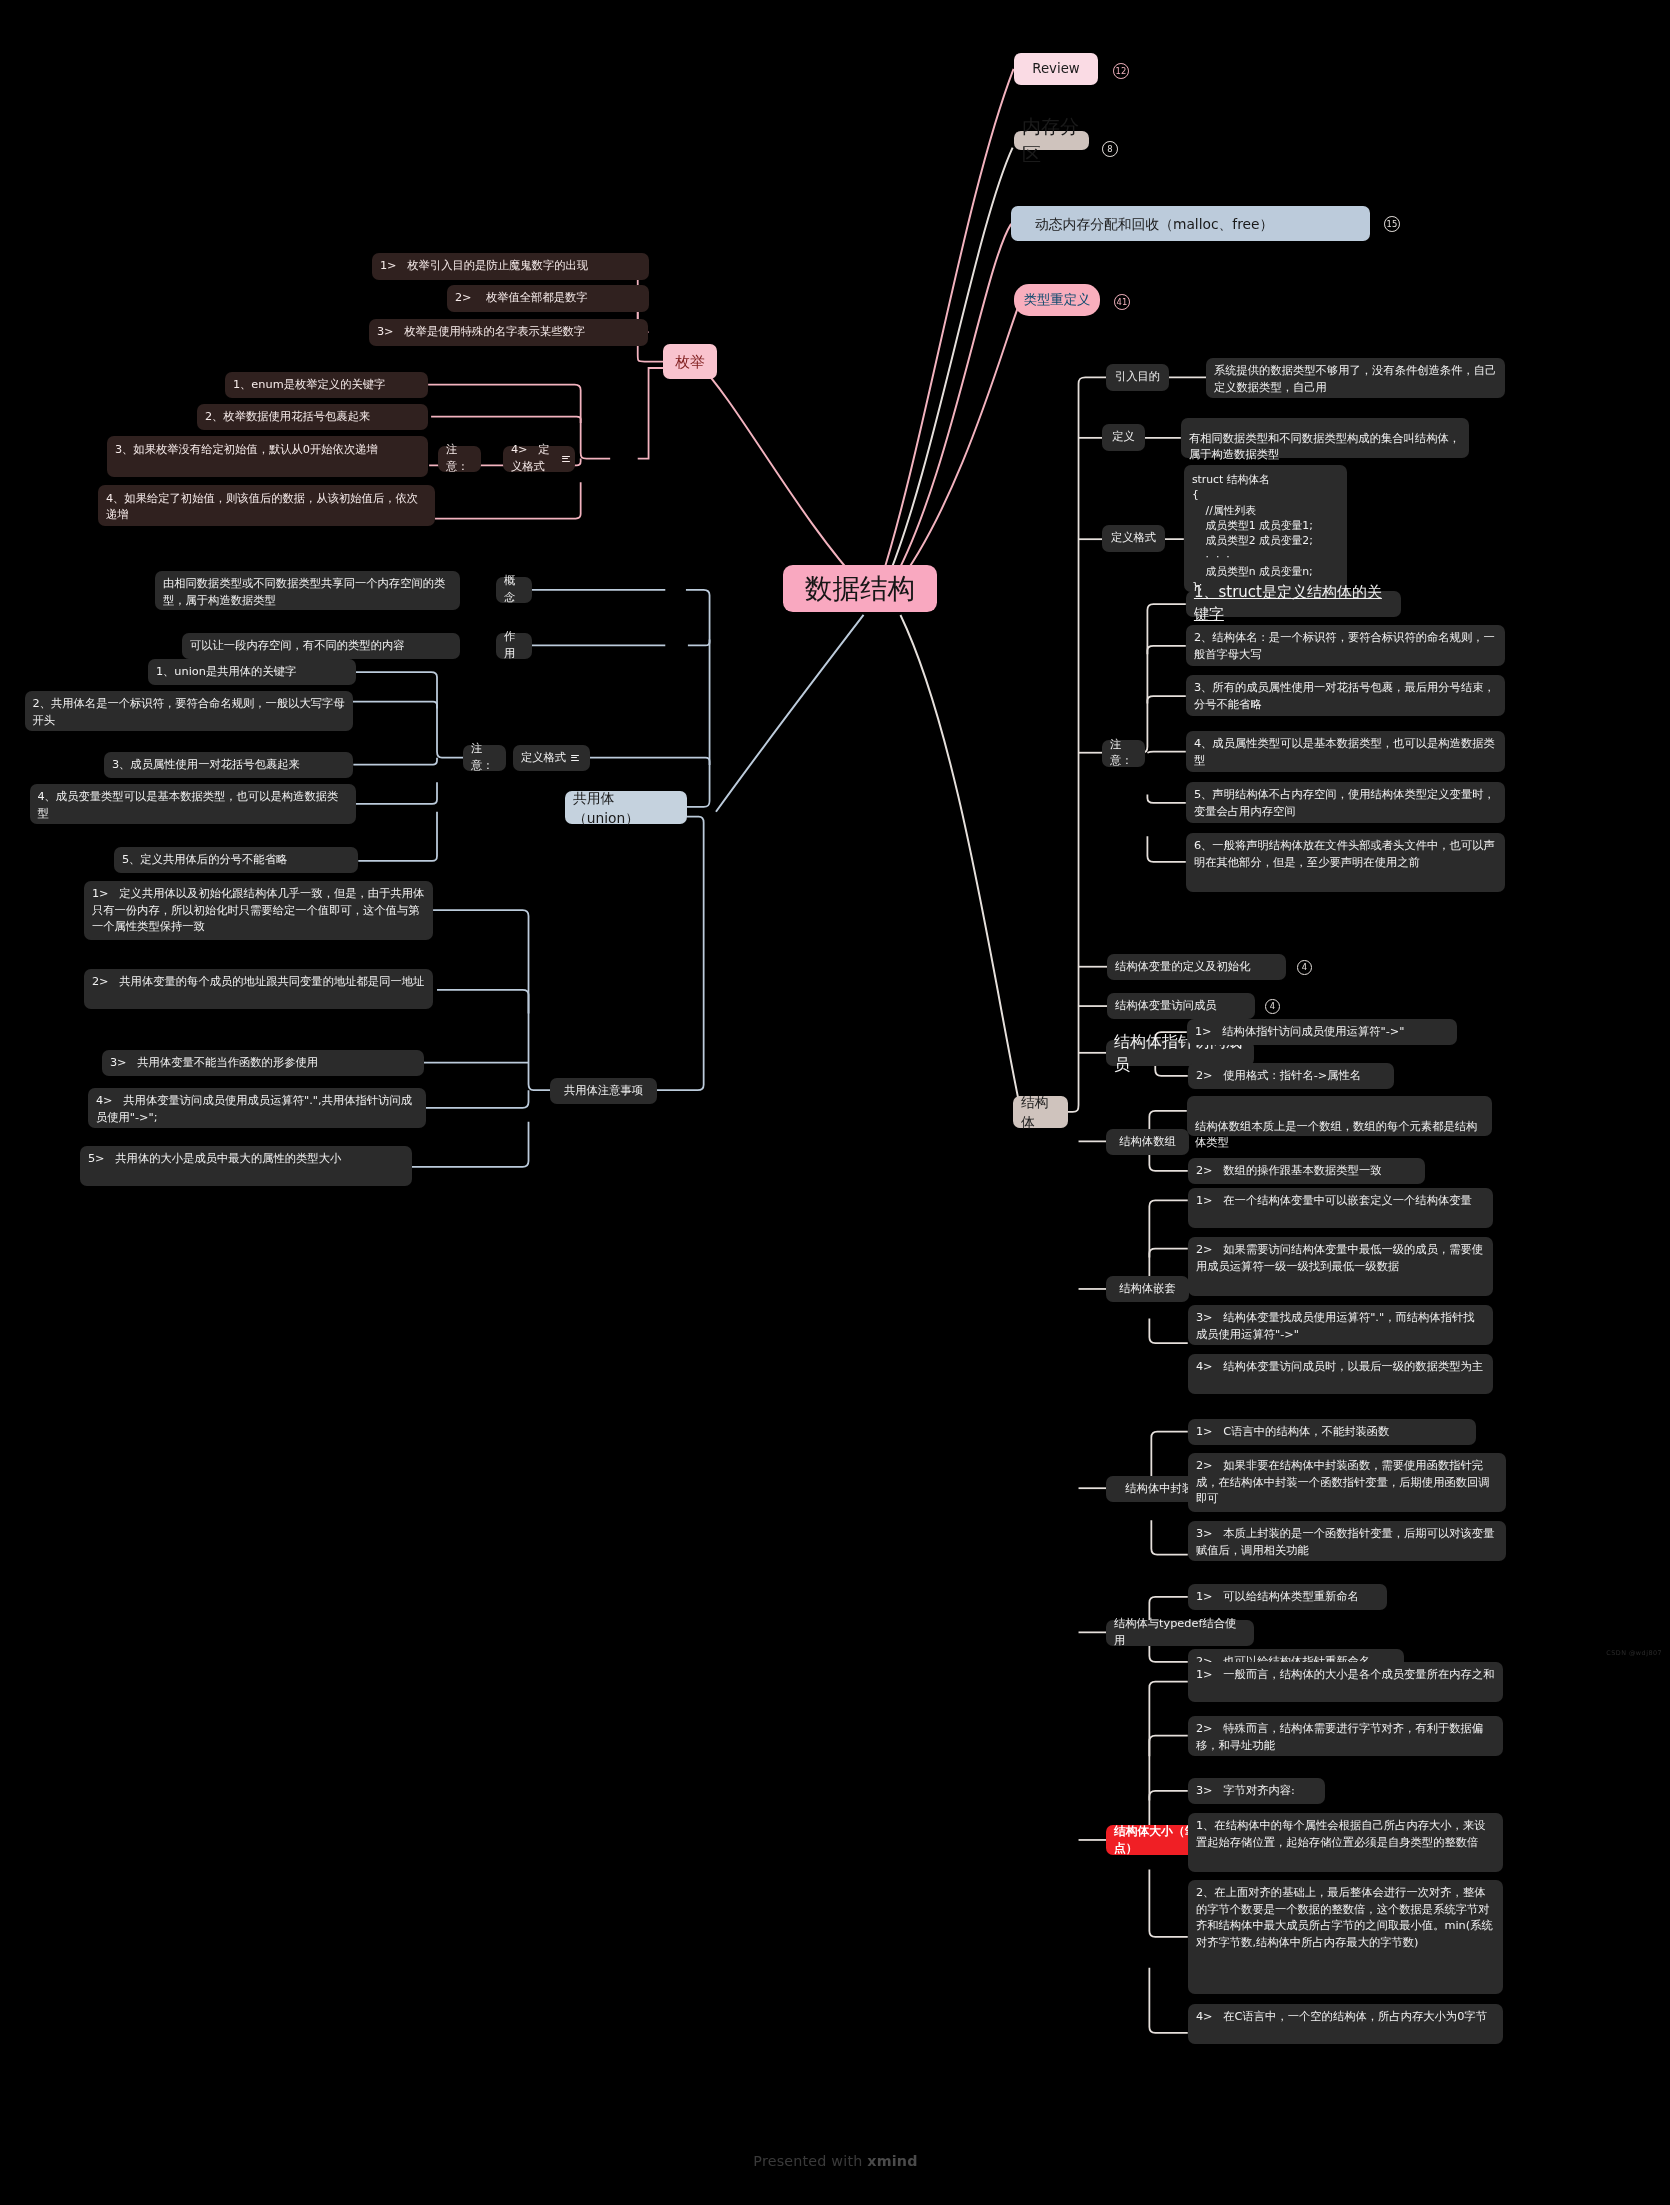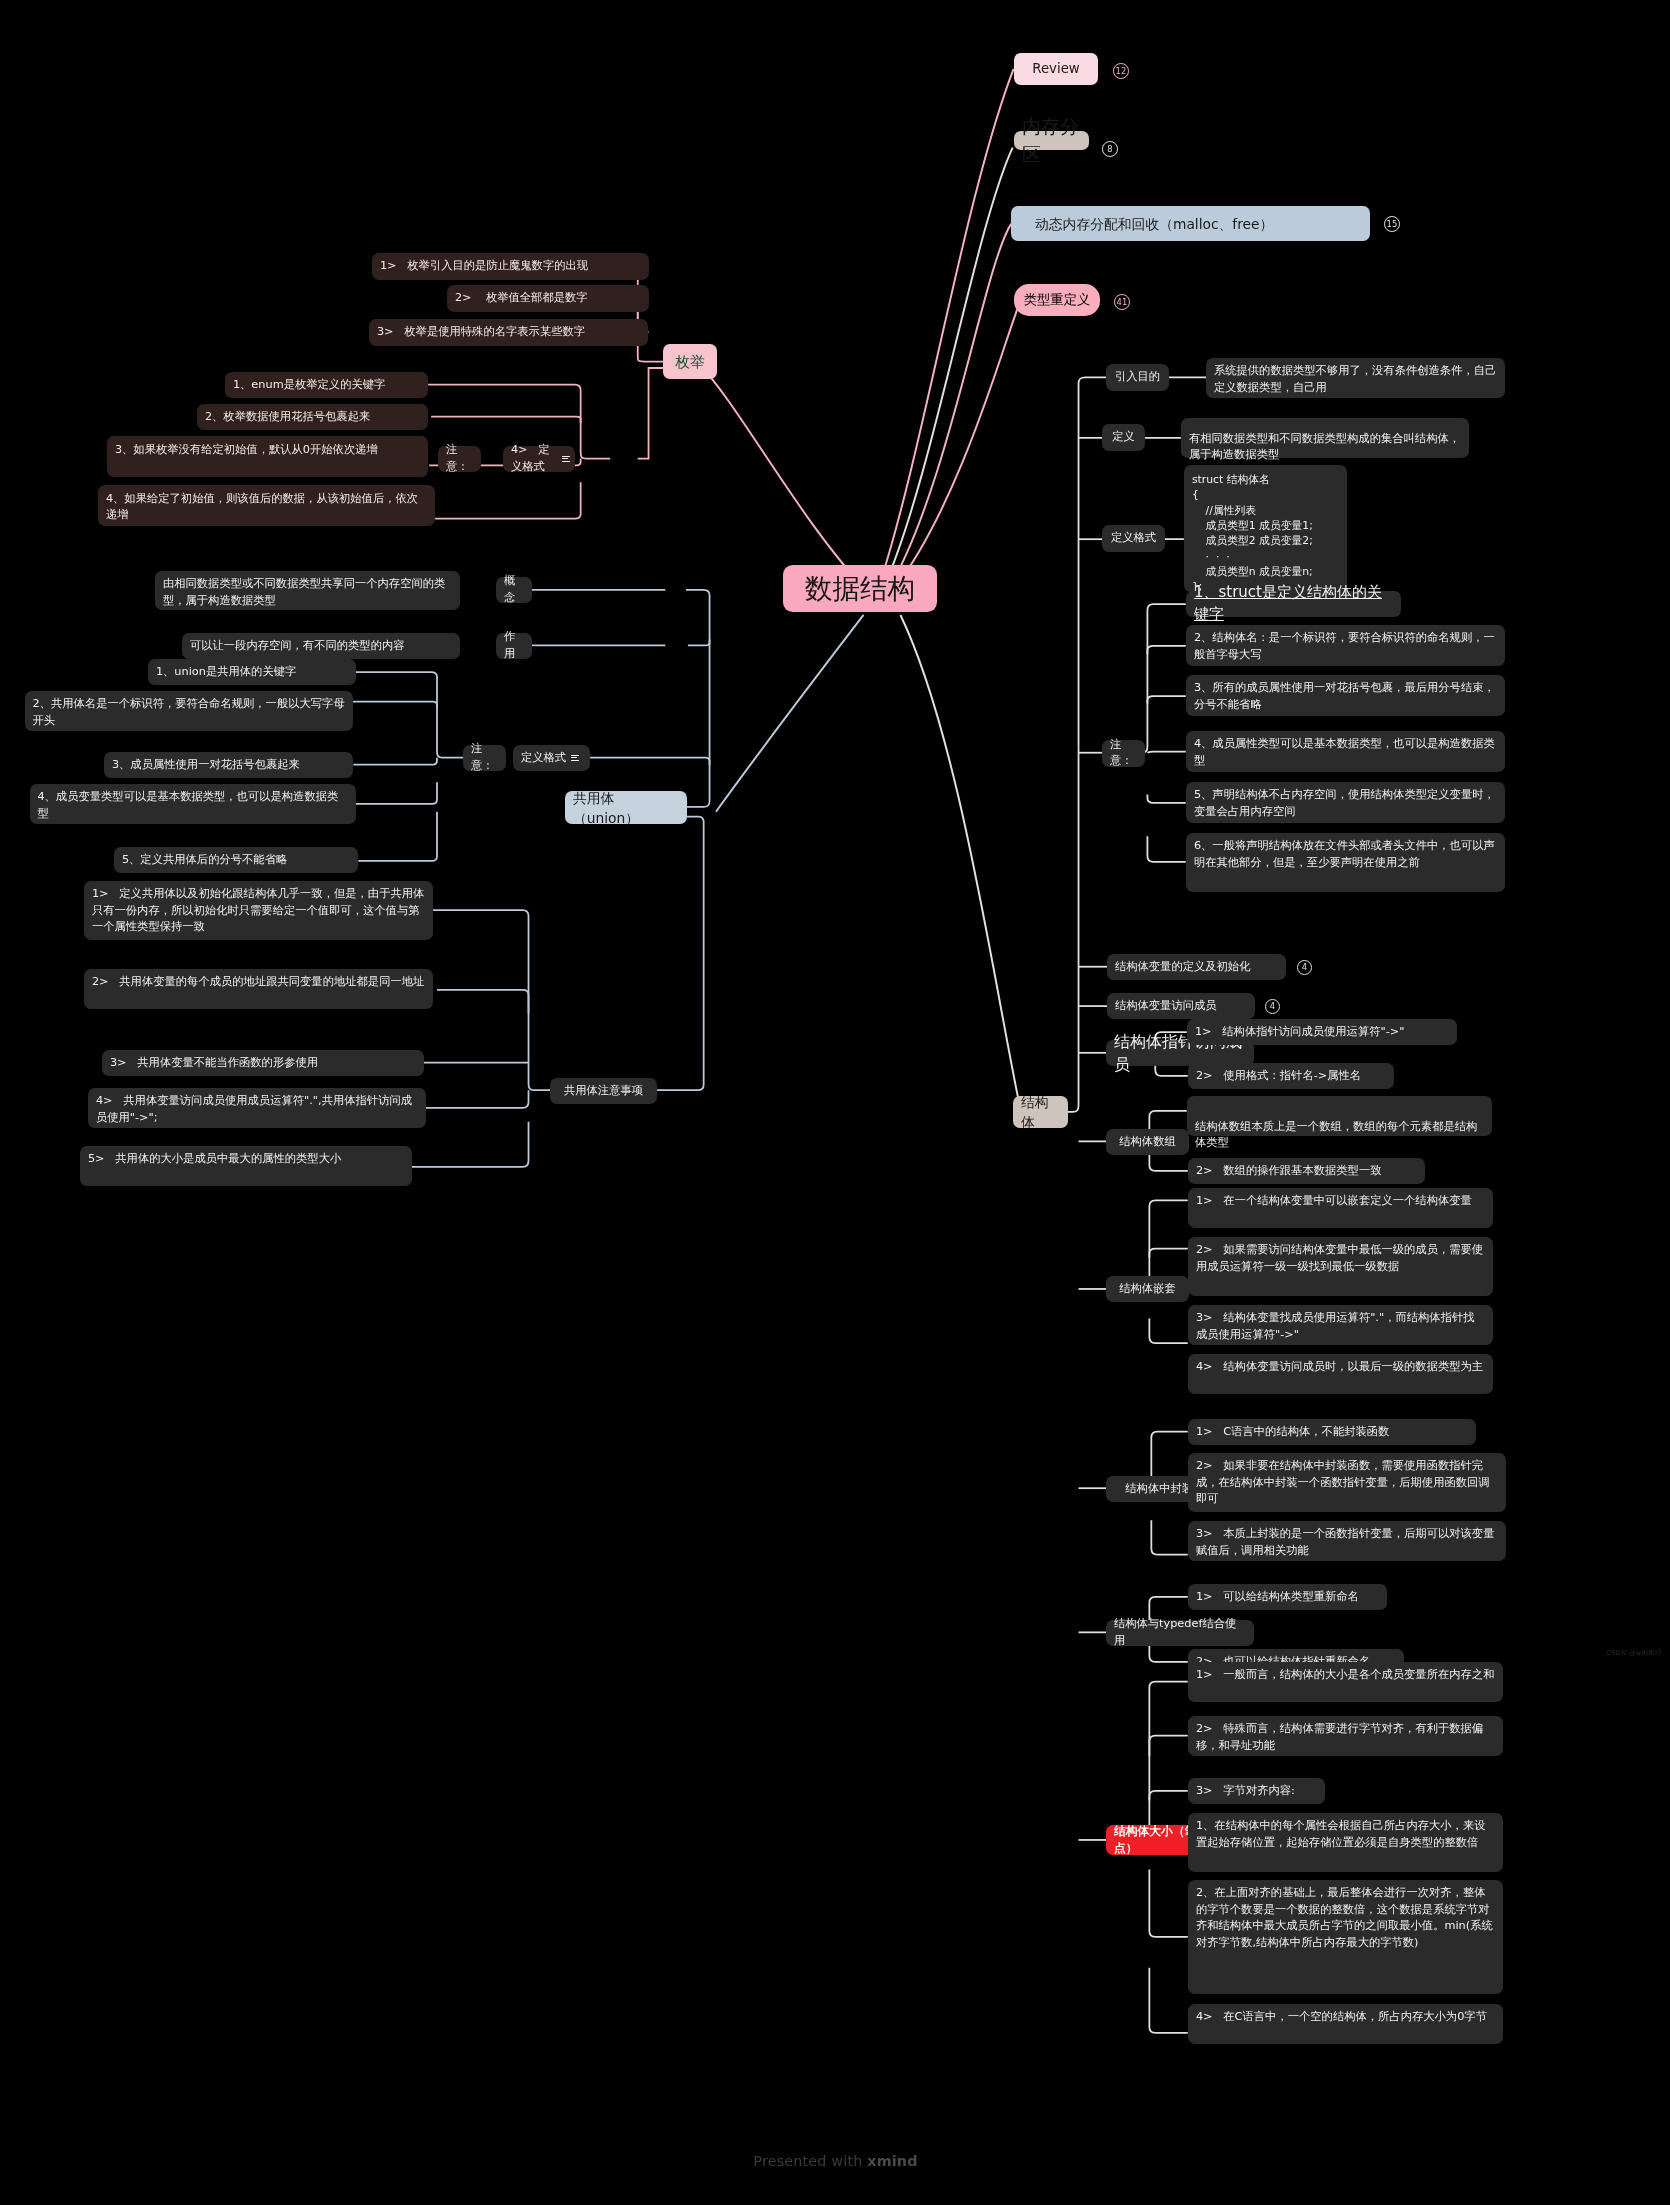--- a/index.html
+++ b/index.html
@@ -22,22 +22,22 @@
   
   .n-dark{background:#2b2b2b;color:#f2f2f2;}
   .n-enumdark{background:#30211f;color:#f7eceb;}
   .n-central{
     background:#f9a8c0;color:#161616;border-radius:9.8px;
     font-size:27.6px;font-weight:400;justify-content:center;
   }
   .n-review{background:#fadbe4;color:#1a1a1a;}
   .n-mem{background:#cfc3bd;color:#1a1a1a;}
   .n-malloc{background:#bccbdb;color:#1a1a1a;}
-  .n-typedef{background:#f9aebd;color:#000000;border-radius:15px;}
-  .n-enum{background:#f9c3ce;color:#14532d;}
+  .n-typedef{background:#f9aebd;color:#0c4a6e;border-radius:15px;}
+  .n-enum{background:#f9c3ce;color:#7f1d1d;}
   .n-union{background:#c5d2de;color:#1a1a1a;}
   .n-struct{background:#cfc3bd;color:#1a1a1a;}
   .n-red{background:#f01f25;color:#ffffff;font-weight:700;}
 
   .badge{
     position:absolute;border-radius:50%;
     display:flex;align-items:center;justify-content:center;
     font-size:8.4px;line-height:1;
   }
   .badge-pink{border:0.8px solid #f3b3bf;color:#f3b3bf;}

